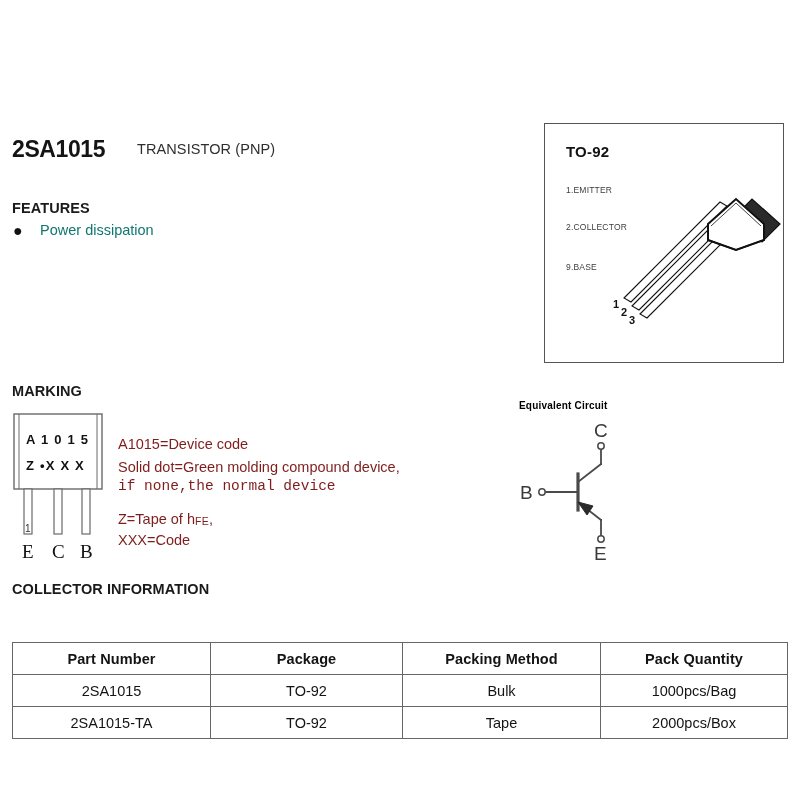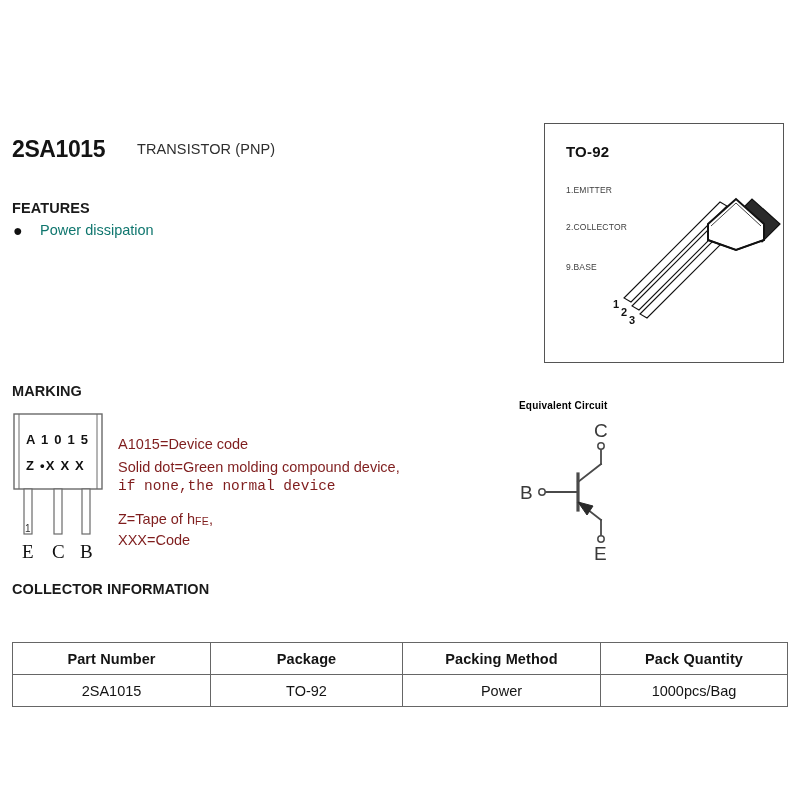--- a/index.html
+++ b/index.html
@@ -281,17 +281,23 @@
       <th>Part Number</th>
       <th>Package</th>
       <th>Packing Method</th>
       <th>Pack Quantity</th>
     </tr>
   </thead>
   <tbody>
     <tr>
       <td>2SA1015</td>
       <td>TO-92</td>
-      <td>Power</td>
+      <td>Bulk</td>
       <td>1000pcs/Bag</td>
+    </tr>
+    <tr>
+      <td>2SA1015-TA</td>
+      <td>TO-92</td>
+      <td>Tape</td>
+      <td>2000pcs/Box</td>
     </tr>
   </tbody>
 </table>
 
 </body></html>

